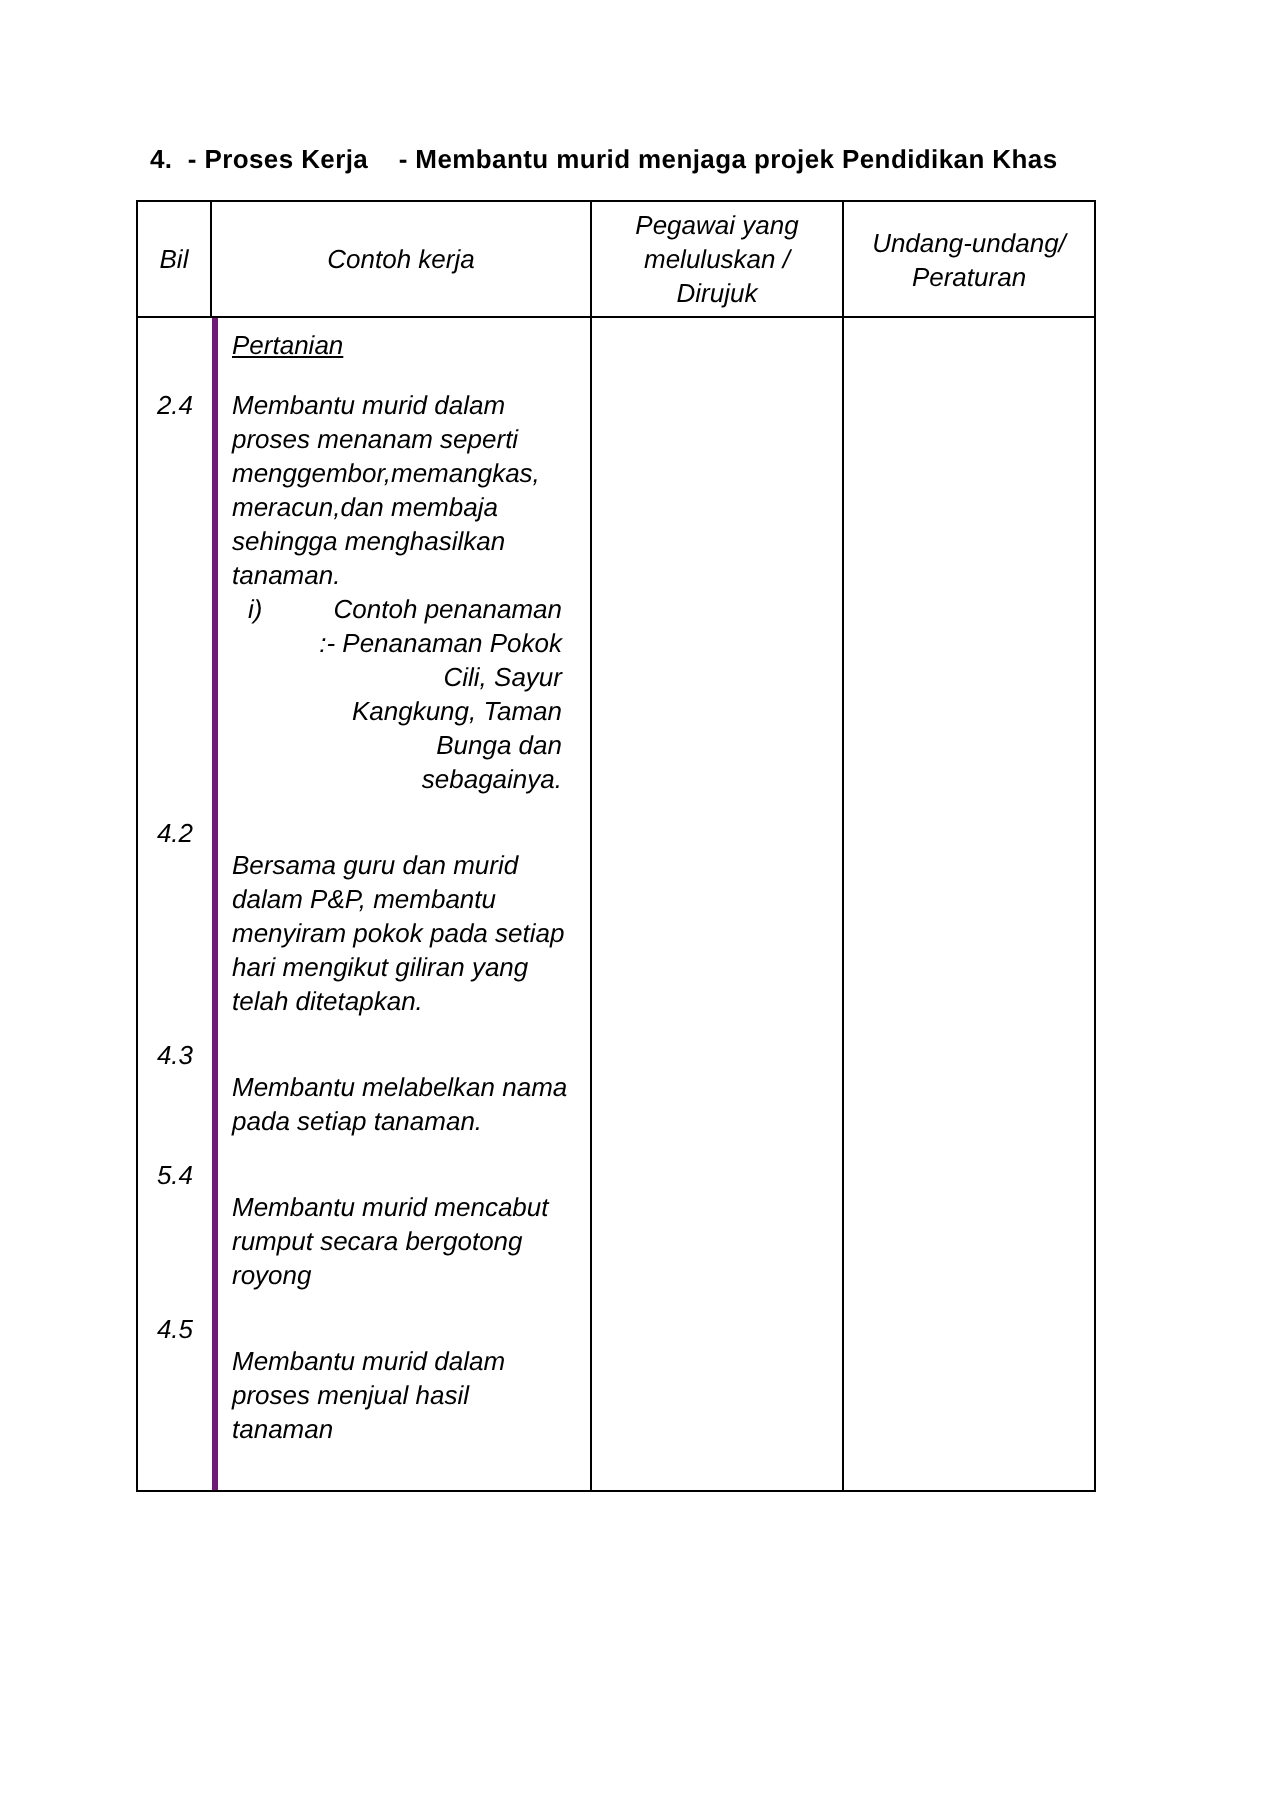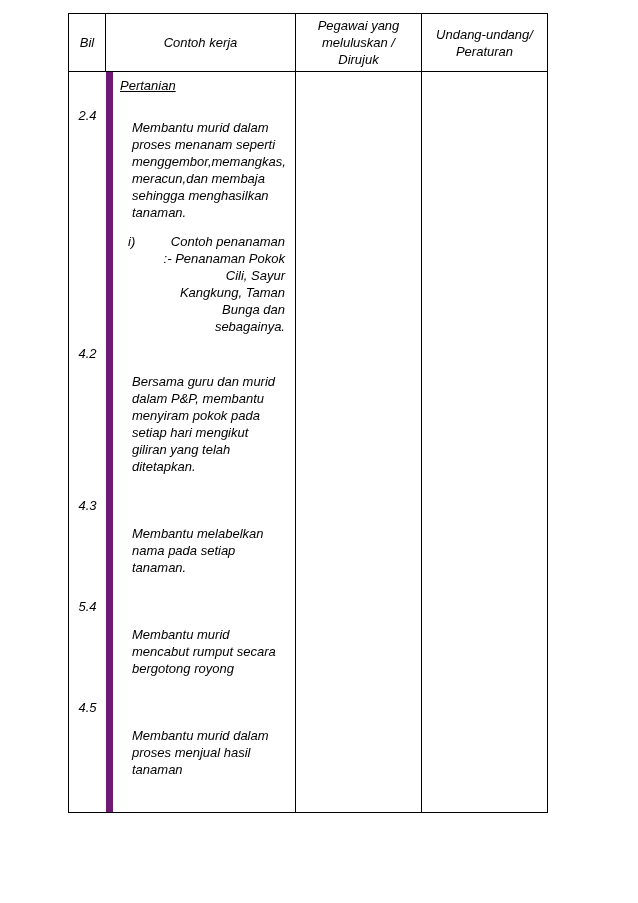--- a/index.html
+++ b/index.html
@@ -54,54 +54,55 @@
 
   .tbody-grid {
     display: grid;
     grid-template-columns: 37px 1fr;
   }
   .bil-cell {
     text-align: center;
     padding-top: 0;
   }
   .pk-cell {
-    border-left: 7px solid #701a75;
+    border-left: 3px solid #701a75;
     padding: 0 10px 10px 7px;
   }
   .pk-cell.first {
     padding-top: 5px;
     padding-bottom: 13px;
   }
   .pk-cell.spaced {
     padding-top: 16px;
   }
   .pk-cell.last {
     padding-bottom: 22px;
   }
   .pk-cell p {
-    margin: 12px;
+    margin: 0;
   }
   .subheading {
     text-decoration: underline;
   }
   .list-item {
     display: grid;
     grid-template-columns: 35px 1fr;
     margin-left: 8px;
   }
   .li-text {
     max-width: 122px;
     text-align: right;
   }
 </style>
 </head>
 <body>
 
 <div class="page">
 
+  <h1 class="doc-title">4.  - Proses Kerja    - Membantu murid menjaga projek Pendidikan Khas</h1>
 
   <table class="pk-table">
     <colgroup>
       <col class="c-bil">
       <col class="c-proses">
       <col class="c-peg">
       <col class="c-und">
     </colgroup>
     <thead>
       <tr>

